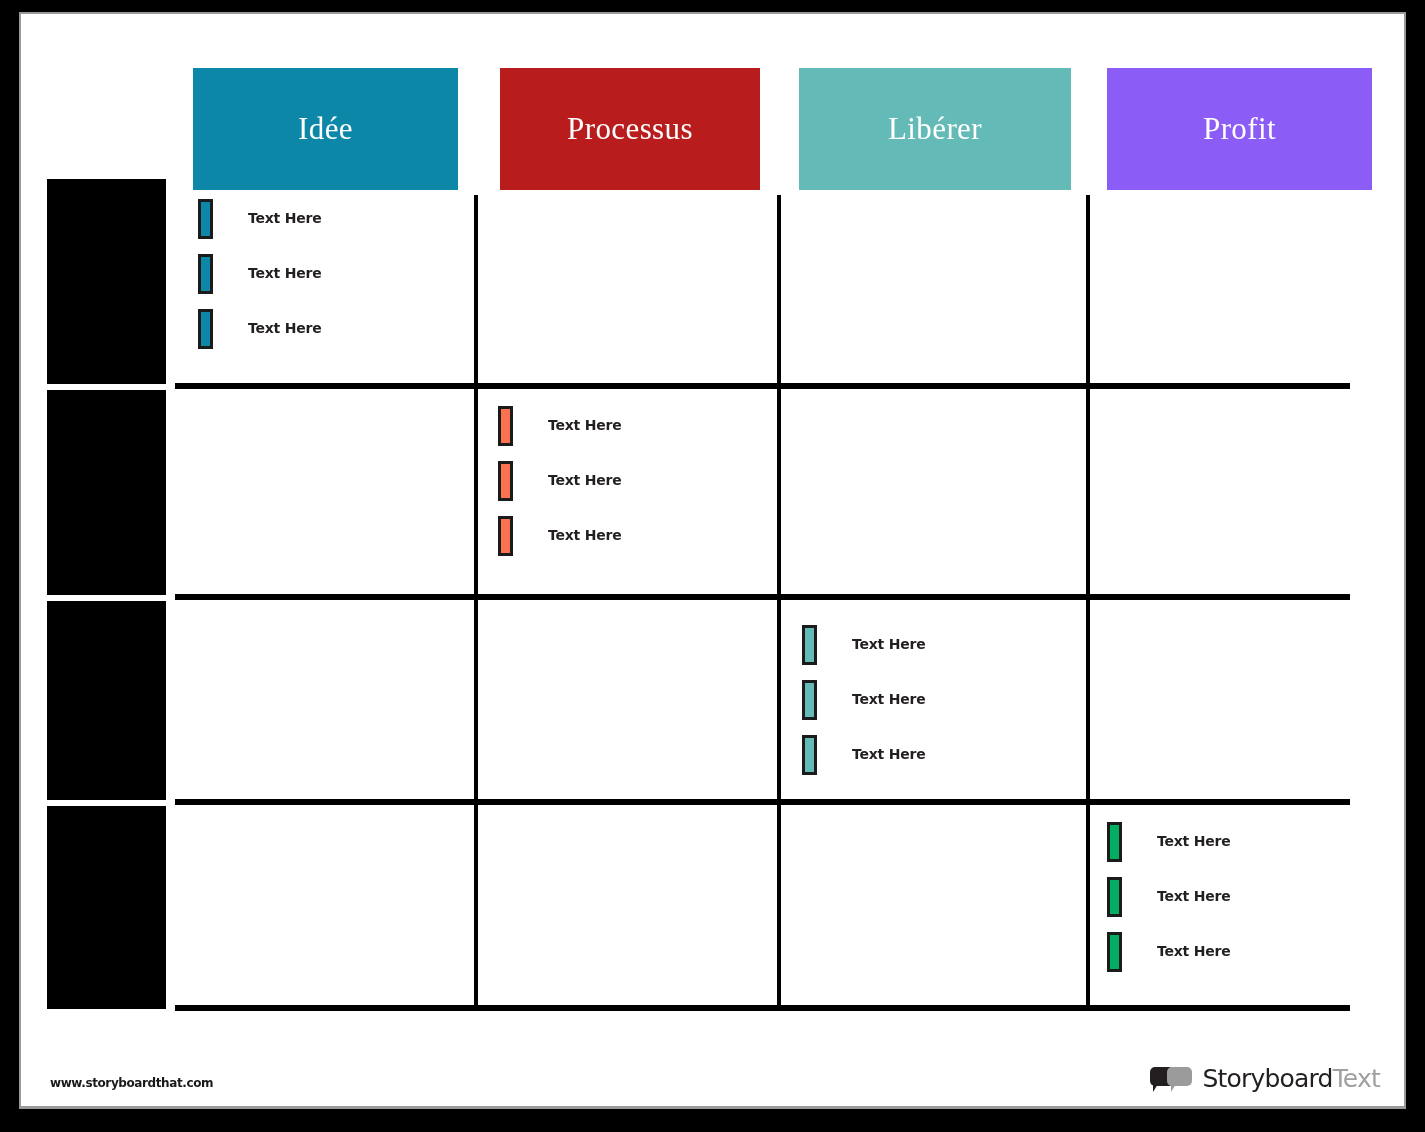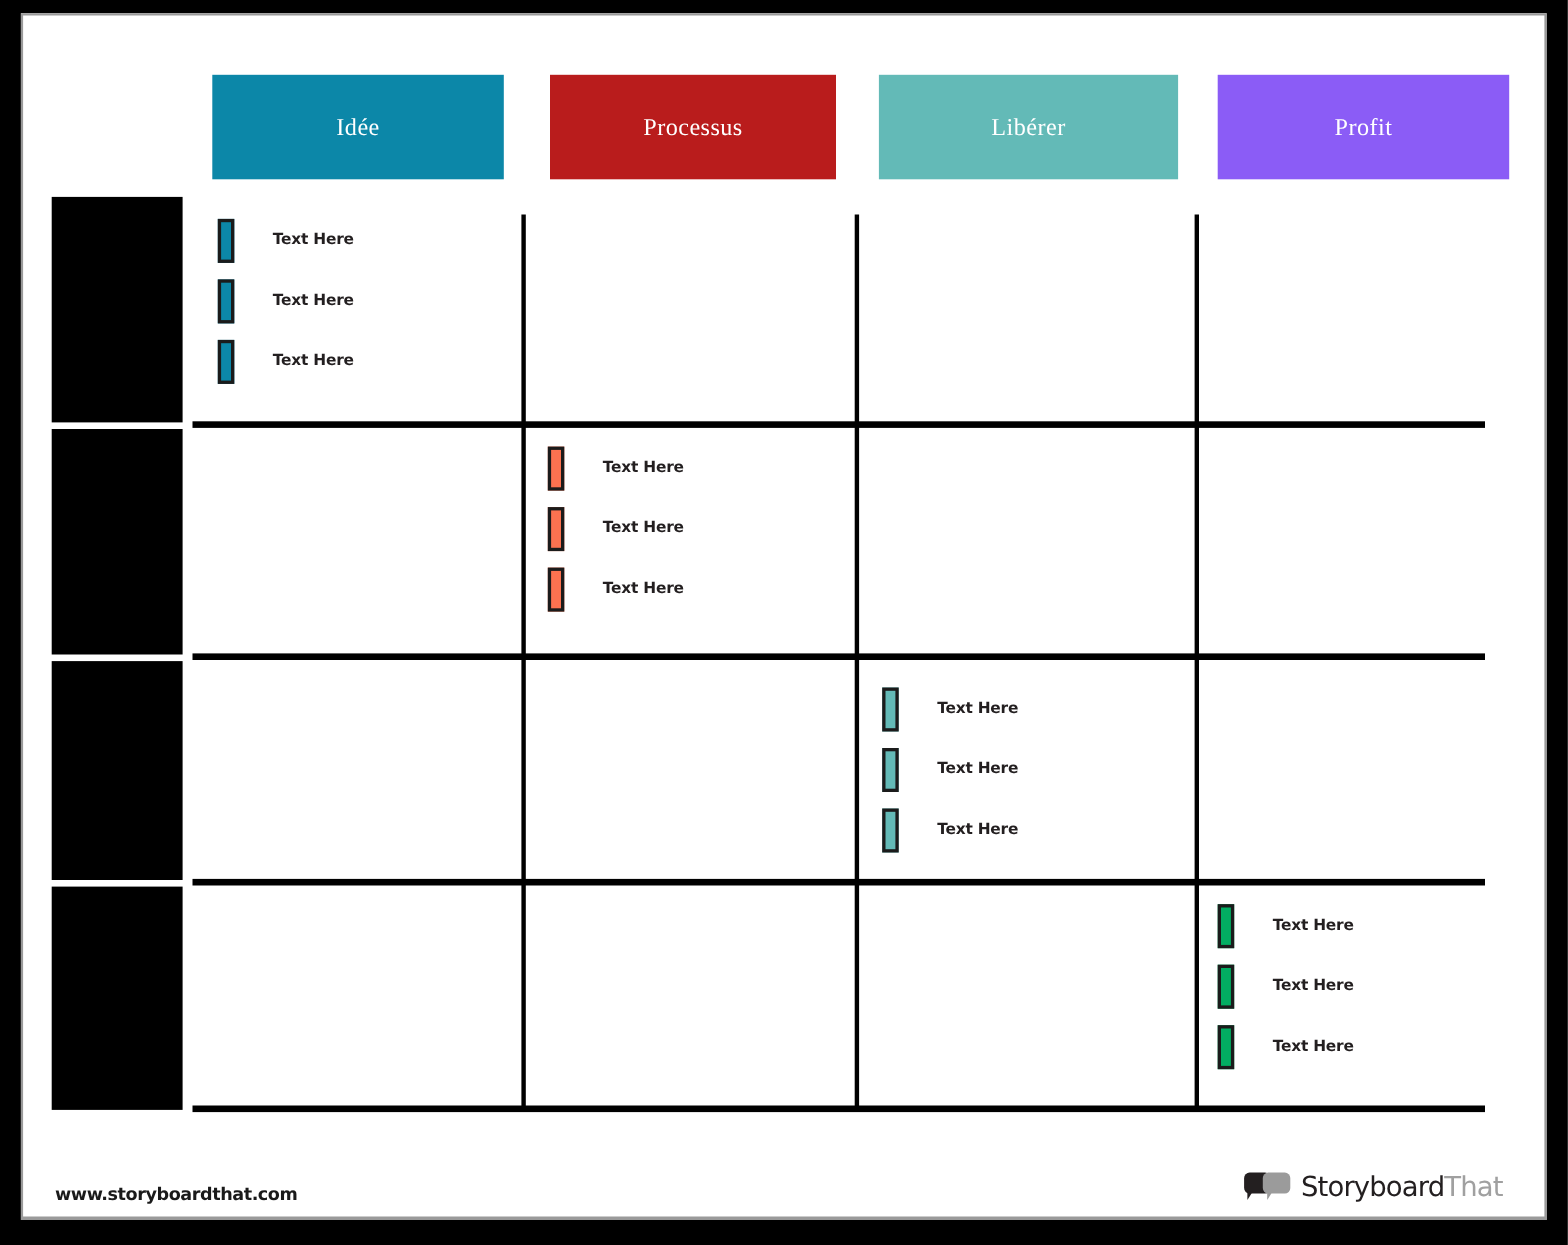--- a/index.html
+++ b/index.html
@@ -30,27 +30,27 @@
     border-left: 2px solid #9a9a9a;
     border-top: 2px solid #9a9a9a;
     border-right: 2px solid #9a9a9a;
     border-bottom: 3px solid #9a9a9a;
     box-sizing: border-box;
   }
 
   
   .col-header {
     position: absolute;
-    height: 95px;
+    height: 122px;
     display: flex;
     align-items: center;
     justify-content: center;
     color: #ffffff;
     font-family: "Liberation Serif", serif;
-    font-size: 22px;
+    font-size: 31px;
     letter-spacing: 0.4px;
     box-sizing: border-box;
   }
 
   
   .row-label {
     position: absolute;
     left: 26px;
     width: 119px;
     background: #000000;
@@ -97,31 +97,31 @@
     letter-spacing: -0.2px;
     text-align: right;
   }
 
   
   .footer-url {
     position: absolute;
     left: 29px;
     top: 1062px;
     font-family: "DejaVu Sans", sans-serif;
-    font-size: 16px;
+    font-size: 12px;
     font-weight: bold;
     color: #1a1a1a;
     letter-spacing: -0.4px;
   }
   .logo {
     position: absolute;
-    right: 38px;
+    right: 24px;
     top: 1050px;
     display: flex;
-    align-items: flex-start;
+    align-items: flex-end;
     gap: 8px;
     margin-left: 23px;
   }
   .logo-bubbles {
     position: relative;
     width: 44px;
     height: 28px;
     flex: none;
   }
   .bubble {
@@ -272,17 +272,17 @@
     </div>
 
     <div class="footer-url">www.storyboardthat.com</div>
 
     <div class="logo">
       <span class="logo-bubbles">
         <span class="bubble bubble-dark"></span>
         <span class="bubble bubble-gray"></span>
       </span>
       <span class="logo-word logo-storyboard">Storyboard</span>
-      <span class="logo-word logo-that" style="margin-left:-8px;">That</span>
+      <span class="logo-word logo-that" style="margin-left:-8px;">Text</span>
     </div>
 
   </div>
 </div>
 
 </body></html>

